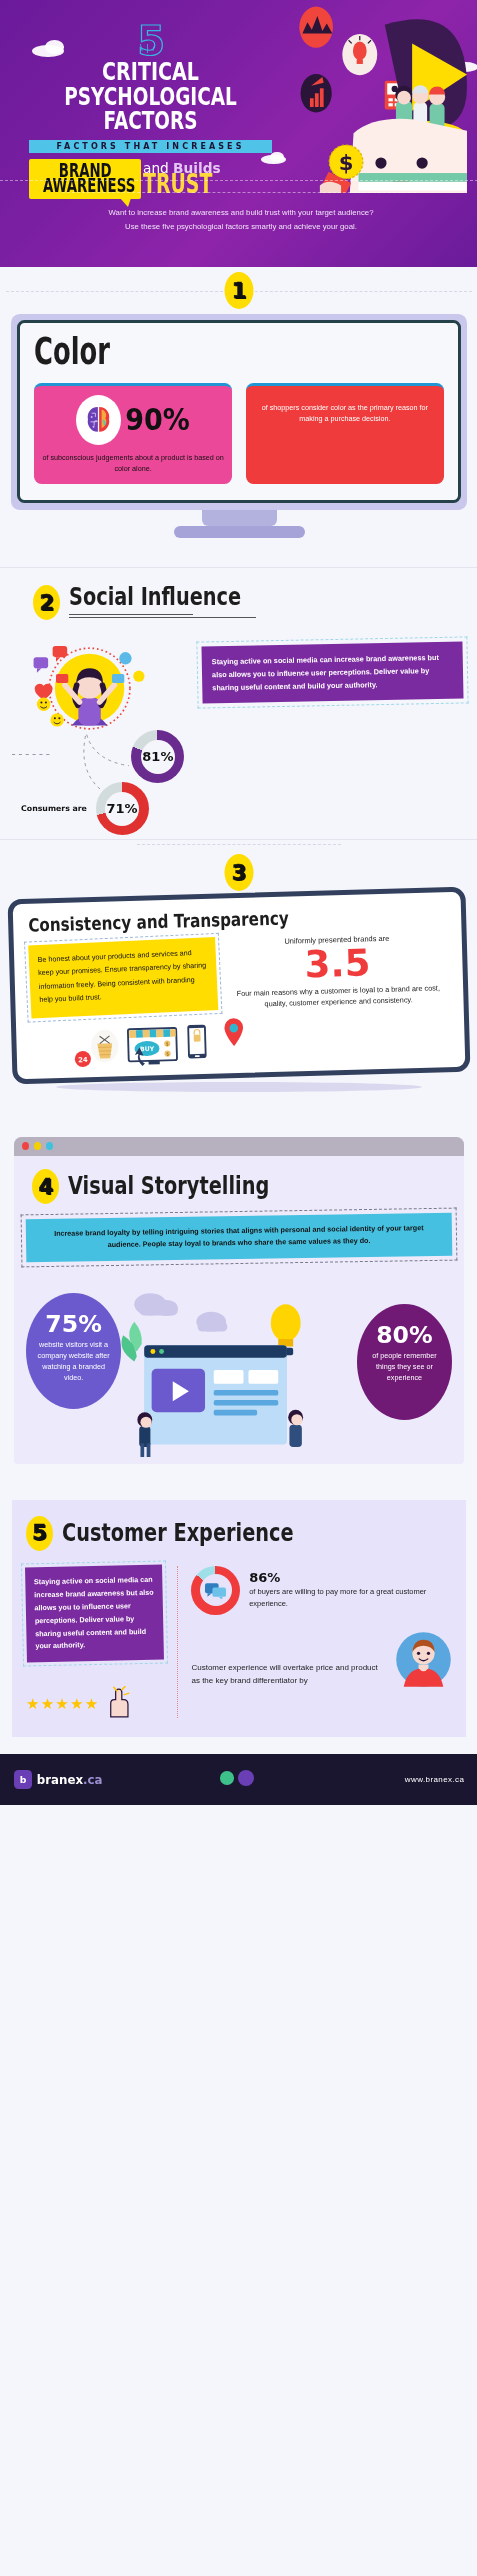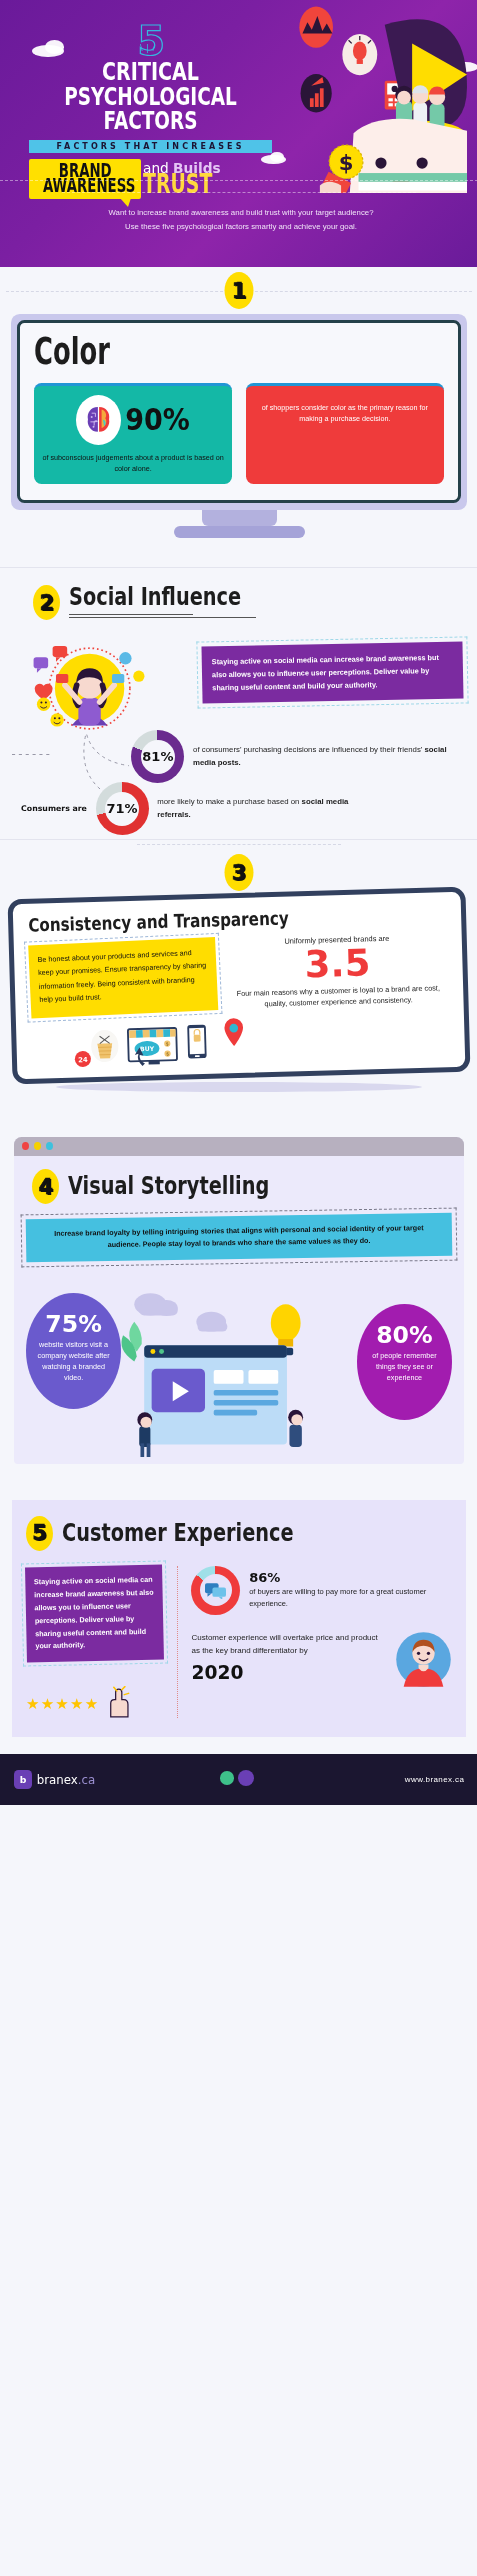--- a/index.html
+++ b/index.html
@@ -125,21 +125,21 @@
   }
   .dash-box {
     border: 0.9px dashed #6b6b6b; padding: 8px 9.3px;
     font-size: 7.2px; line-height: 1.75; color: #1d1d1d; flex: 1;
   }
   .color-cards { display: flex; gap: 13.7px; margin-top: 16px; }
   .ccard {
     flex: 1; border-radius: 7.5px; border-top: 3.1px solid #2196d5;
     padding: 8.7px 7.5px 10px 7.5px; text-align: center; position: relative;
   }
-  .ccard.yellow { background: #14b8a6; color: #111; }
+  .ccard.yellow { background: #ec4899; color: #111; }
   .ccard.red { background: #ef3b3b; color: #fff; }
   .ccard-row { display: flex; align-items: center; justify-content: center; gap: 3.7px; }
   .ccard-circle {
     width: 45px; height: 50px; border-radius: 50%; background: #fff;
     display: flex; align-items: center; justify-content: center; font-size: 21px;
   }
   .ccard-pct {
     font-family: "DejaVu Sans", sans-serif; font-weight: bold; font-size: 27px;
     line-height: 1; transform: scaleY(1.12); 
   }
@@ -252,21 +252,21 @@
     margin-top: 17.4px; background: #1b1630; height: 51px;
     display: flex; align-items: center; justify-content: space-between;
     padding: 0 13.7px; position: relative; overflow: hidden;
   }
   .brand { display: flex; align-items: center; gap: 4.4px; }
   .brand-mark {
     width: 18.7px; height: 18.7px; border-radius: 4.4px; background: #6a3fb5;
     color: #fff; display: flex; align-items: center; justify-content: center;
     font-family: "DejaVu Sans", sans-serif; font-weight: bold; font-size: 9.3px;
   }
-  .brand-name { color: #fff; font-size: 11.8px; font-family: "DejaVu Sans", sans-serif; font-weight: normal; }
+  .brand-name { color: #fff; font-size: 11.8px; font-family: "DejaVu Sans", sans-serif; font-weight: bold; }
   .foot-url { color: #fff; font-size: 8px; letter-spacing: 0.4px; }
   .foot-orb { position: absolute; left: 46%; top: 16px; display: flex; align-items: center; gap: 4.4px; }
   .orb-g { width: 13.7px; height: 13.7px; border-radius: 50%; background: #3ec08a; }
   .orb-p { width: 16px; height: 16px; border-radius: 50%; background: #6a3fb5; }
   svg { display: block; }
 </style>
 </head>
 <body>
 
 <div class="page">
@@ -476,32 +476,26 @@
       <svg style="position:absolute;left:0;top:0;width:100%;height:193px;" viewBox="0 0 728 310" width="453" height="193">
         <path d="M120 168 Q 132 210 188 218" stroke="#8a8a9a" stroke-width="1.4" fill="none" stroke-dasharray="5 6"></path>
         <path d="M118 170 Q 106 232 150 262" stroke="#8a8a9a" stroke-width="1.4" fill="none" stroke-dasharray="5 6"></path>
         <path d="M0 200 H 60" stroke="#8a8a9a" stroke-width="1.4" fill="none" stroke-dasharray="5 6"></path>
       </svg>
 
       <div class="stat-row" style="left:119px;top:100px;width:323px;">
         <div class="donut" style="background:conic-gradient(#6a2b8e 0% 81%, #d3dcdc 81% 100%);">
           <div class="hole">81%</div>
         </div>
-        <div class="stat-txt">
-          <span>of consumers' purchasing decisions are influenced by their friends' </span><b>social media posts.</b>
-        </div>
       </div>
 
       <div class="stat-row" style="left:8.7px;top:152px;width:435px;">
         <div class="stat-lbl">Consumers are</div>
         <div class="donut" style="background:conic-gradient(#e03131 0% 71%, #d3dcdc 71% 100%);">
           <div class="hole">71%</div>
-        </div>
-        <div class="stat-txt" style="max-width:205px;">
-          <span>more likely to make a purchase based on </span><b>social media referrals.</b>
         </div>
       </div>
     </div>
   </div>
 
   <div class="sec" style="border-top:0.6px solid #e3e4ee;">
     <div class="numline" style="height:53px;">
       <div class="line" style="left:137px;right:137px;top:3.7px;"></div>
       <div class="numbadge" style="top:13.7px;">3</div>
     </div>
@@ -576,21 +570,21 @@
             <div class="sec-title">Visual Storytelling</div>
           </div>
 
           <div class="s4-note">Increase brand loyalty by telling intriguing stories that aligns with personal and social identity of your target audience. People stay loyal to brands who share the same values as they do.</div>
 
           <div class="s4-stats">
             <div class="oval" style="left:0;top:16px;background:#6a5acd;">
               <div class="pc">75%</div>
               <div class="cap">website visitors visit a company website after watching a branded video.</div>
             </div>
-            <div class="oval" style="right:0;top:27px;background:#a21caf;">
+            <div class="oval" style="right:0;top:27px;background:#701a75;">
               <div class="pc">80%</div>
               <div class="cap">of people remember things they see or experience</div>
             </div>
 
             <svg viewBox="0 0 420 290" style="position:absolute;left:87px;top:0;width:261px;height:180px;">
               <g fill="#c9c6ea">
                 <ellipse cx="60" cy="44" rx="26" ry="18"></ellipse>
                   <ellipse cx="86" cy="50" rx="18" ry="13"></ellipse>
                   <rect x="42" y="44" width="62" height="18" rx="8"></rect>
                 <ellipse cx="158" cy="72" rx="24" ry="16"></ellipse>
@@ -671,21 +665,20 @@
             <div class="s5-txt-block">
               <div class="s5-pct">86%</div>
               <div style="margin-top:2.5px;">of buyers are willing to pay more for a great customer experience.</div>
             </div>
           </div>
 
           <div class="s5-note">
             <div style="display:flex;align-items:flex-end;gap:7.5px;">
               <div style="flex:1;">
                 <span>Customer experience will overtake price and product as the key brand differentiator by</span>
-                <div class="s5-year">2020</div>
               </div>
               <svg width="57" height="57" viewBox="0 0 92 92">
                 <circle cx="46" cy="46" r="44" fill="#5aa7e0"></circle>
                 <circle cx="46" cy="36" r="18" fill="#f7d9cf"></circle>
                 <path d="M28 34 q2 -20 18 -20 q17 0 18 20 q-6 -10 -18 -10 q-12 0 -18 10z" fill="#b0501e"></path>
                 <path d="M14 90 q6 -30 32 -30 q26 0 32 30z" fill="#ef3b3b"></path>
                 <path d="M38 60 q8 10 16 0 l0 -6 l-16 0z" fill="#f7d9cf"></path>
                 <circle cx="38" cy="36" r="2.6" fill="#2a1538"></circle>
                   <circle cx="54" cy="36" r="2.6" fill="#2a1538"></circle>
                 <path d="M39 45 q7 6 14 0" stroke="#2a1538" stroke-width="2" fill="none" stroke-linecap="round"></path>

